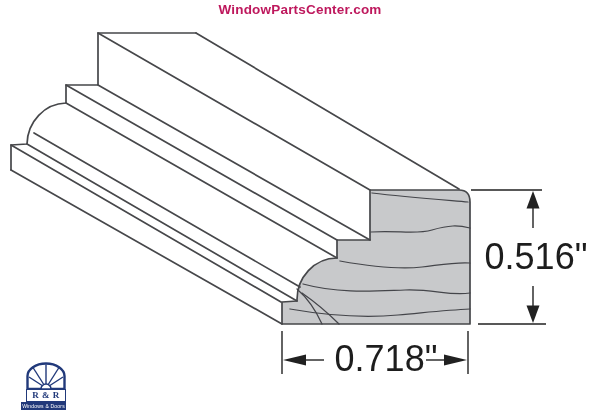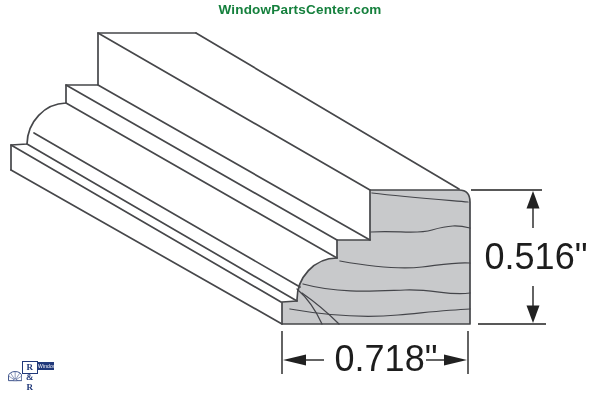--- a/index.html
+++ b/index.html
@@ -4,35 +4,35 @@
 <style>
   html,body{margin:0;padding:0;}
   body{
     width:600px;height:410px;position:relative;background:#ffffff;overflow:hidden;
     font-family:"Liberation Sans", sans-serif;
     --face-fill:#c8c9cb; --line:#46474a; --dim:#212121; --logo:#21397a;
   }
   .canvas{position:absolute;inset:0;}
   .site-title{
     position:absolute;top:2px;left:0;width:600px;text-align:center;
-    font-size:13.5px;font-weight:bold;color:#15803d;letter-spacing:.2px;
+    font-size:13.5px;font-weight:bold;color:#be185d;letter-spacing:.2px;
   }
   svg.drawing{position:absolute;left:0;top:0;}
   .outline{fill:none;stroke:var(--line);stroke-width:1.7;stroke-linejoin:round;stroke-linecap:round;}
   .face{fill:var(--face-fill);stroke:var(--line);stroke-width:1.7;stroke-linejoin:round;}
   .grain{fill:none;stroke:#44454a;stroke-width:1.25;stroke-linecap:round;}
   .dimline{stroke:var(--dim);stroke-width:1.4;fill:none;}
   .dimarrow{fill:var(--dim);stroke:none;}
   .dim-label{
     position:absolute;color:#1d1d1d;font-size:36px;line-height:38px;
     width:124px;text-align:center;white-space:nowrap;
   }
   .dim-label.h{left:474px;top:238px;}
   .dim-label.w{left:324px;top:340px;}
-  .logo{position:absolute;left:8px;top:362px;width:46px;display:flex;align-items:flex-start;}
+  .logo{position:absolute;left:20px;top:362px;width:46px;display:flex;flex-direction:column;align-items:flex-end;}
   .logo .arch{display:block;}
   .logo .namebox{
     box-sizing:border-box;width:40px;height:13px;border:1.6px solid var(--logo);
     background:#fff;color:var(--logo);font-family:"Liberation Serif", serif;font-weight:bold;
     font-size:9px;line-height:10px;text-align:center;letter-spacing:.5px;margin-top:-1px;
   }
   .logo .tagbar{
     box-sizing:border-box;width:45px;height:8px;background:var(--logo);color:#fff;
     font-size:5px;line-height:8px;text-align:center;letter-spacing:.2px;overflow:hidden;margin-top:0px;
   }

